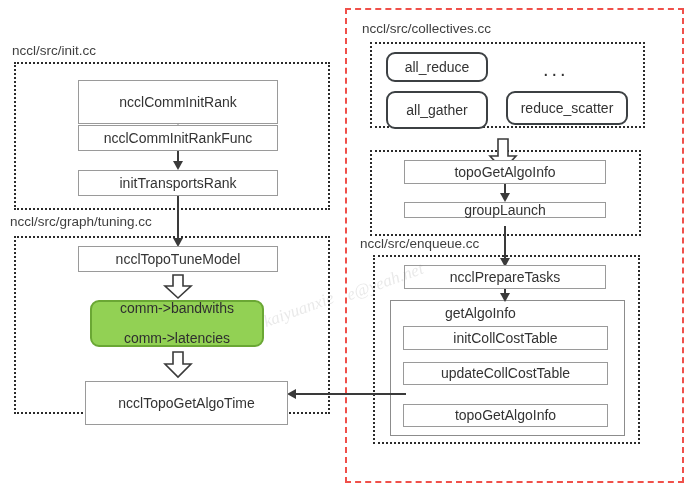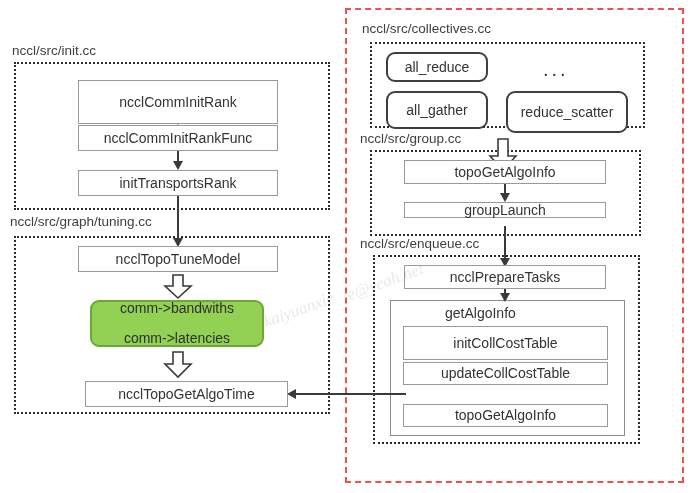--- a/index.html
+++ b/index.html
@@ -177,31 +177,30 @@
     <span>comm-&gt;bandwiths</span>
     <span>comm-&gt;latencies</span>
   </div>
 
   <div class="abs conn" style="left:162px; top:352px; width:32px; height:26px;">
     <svg width="32" height="26" viewBox="0 0 32 26">
       <polygon points="11,0 21,0 21,12 29,12 16,25 3,12 11,12" fill="#ffffff" stroke="#3a3a3a" stroke-width="1.6" stroke-linejoin="miter"></polygon>
     </svg>
   </div>
 
-  <div class="abs node" style="left:85px; top:381px; width:203px; height:26px;">ncclTopoGetAlgoTime</div>
+  <div class="abs node" style="left:85px; top:381px; width:203px; height:44px;">ncclTopoGetAlgoTime</div>
 
   <div class="abs file-label" style="left:360px; top:22px;">nccl/src/collectives.cc</div>
   <div class="abs dotted-box" style="left:370px; top:42px; width:275px; height:86px;"></div>
 
   <div class="abs node-round" style="left:386px; top:52px; width:102px; height:30px;">all_reduce</div>
   <div class="abs node-round" style="left:386px; top:91px; width:102px; height:38px;">all_gather</div>
-  <div class="abs node-round" style="left:506px; top:91px; width:122px; height:42px;">reduce_scatter</div>
+  <div class="abs node-round" style="left:506px; top:91px; width:122px; height:34px;">reduce_scatter</div>
   <div class="abs ellipsis" style="left:543px; top:59px;">...</div>
 
-  <div class="abs file-label" style="left:358px; top:132px;">nccl/src/group.cc</div>
   <div class="abs dotted-box" style="left:370px; top:150px; width:271px; height:86px;"></div>
 
   <div class="abs conn" style="left:487px; top:139px; width:32px; height:32px;">
     <svg width="32" height="32" viewBox="0 0 32 32">
       <polygon points="11,0 21,0 21,17 29,17 16,31 3,17 11,17" fill="#ffffff" stroke="#3a3a3a" stroke-width="1.6" stroke-linejoin="miter"></polygon>
     </svg>
   </div>
 
   <div class="abs node" style="left:404px; top:160px; width:202px; height:24px;">topoGetAlgoInfo</div>
   <div class="abs node" style="left:404px; top:202px; width:202px; height:16px;">groupLaunch</div>
@@ -229,21 +228,21 @@
     <svg width="16" height="14" viewBox="0 0 16 14">
       <line x1="8" y1="0" x2="8" y2="6" stroke="#3a3a3a" stroke-width="2"></line>
       <polygon points="8,13 3,4 13,4" fill="#3a3a3a"></polygon>
     </svg>
   </div>
 
   <div class="abs group-box" style="left:390px; top:300px; width:235px; height:136px;">
     <div class="group-box-title">getAlgoInfo</div>
   </div>
 
-  <div class="abs node" style="left:403px; top:326px; width:205px; height:34px;">initCollCostTable</div>
+  <div class="abs node" style="left:403px; top:326px; width:205px; height:24px;">initCollCostTable</div>
   <div class="abs node" style="left:403px; top:362px; width:205px; height:23px;">updateCollCostTable</div>
   <div class="abs node" style="left:403px; top:404px; width:205px; height:23px;">topoGetAlgoInfo</div>
 
   <div class="abs conn" style="left:286px; top:386px; width:122px; height:16px;">
     <svg width="122" height="16" viewBox="0 0 122 16">
       <line x1="120" y1="8" x2="8" y2="8" stroke="#3a3a3a" stroke-width="2"></line>
       <polygon points="1,8 10,3 10,13" fill="#3a3a3a"></polygon>
     </svg>
   </div>
 

